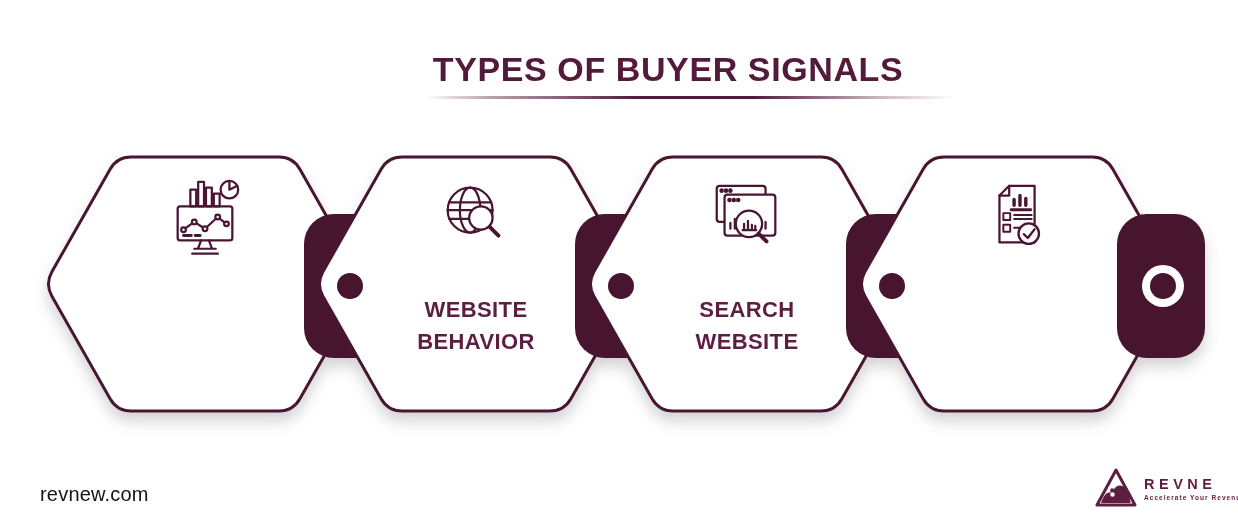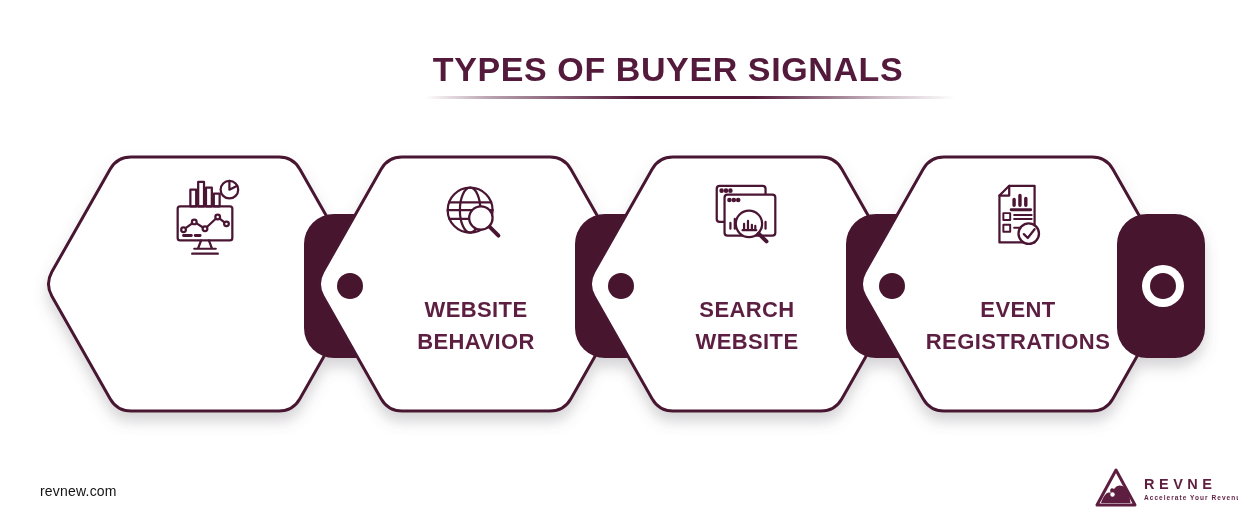--- a/index.html
+++ b/index.html
@@ -15,21 +15,21 @@
   .title-rule{position:absolute;left:425px;top:96px;width:530px;height:3px;z-index:3;
               background:linear-gradient(90deg,rgba(84,26,59,0) 0%,rgba(84,26,59,.4) 12%,
               #541a3b 40%,#541a3b 62%,rgba(84,26,59,.3) 86%,rgba(84,26,59,0) 100%);}
   .hex-content{position:absolute;top:168px;height:215px;width:280px;z-index:2;
                display:flex;flex-direction:column;align-items:center;}
   .icon-wrap{height:100px;flex:none;display:flex;align-items:center;justify-content:center;}
   .hex-label{flex:1;display:flex;flex-direction:column;justify-content:center;text-align:center;
              font-size:22px;font-weight:700;letter-spacing:.4px;line-height:32px;color:#5c1f42;}
   .hex-label span{display:block;}
   .ic{stroke:#4a1533;fill:none;stroke-width:2.3;stroke-linecap:round;stroke-linejoin:round;}
-  .footer-site{position:absolute;left:40px;top:483px;z-index:3;font-size:14px;color:#141414;letter-spacing:.2px;}
+  .footer-site{position:absolute;left:40px;top:483px;z-index:3;font-size:20px;color:#141414;letter-spacing:.2px;}
   .logo{position:absolute;left:1094px;top:467px;z-index:3;display:flex;align-items:center;gap:6px;}
   .logo-text{display:flex;flex-direction:column;}
   .logo-brand{font-size:14.5px;font-weight:700;letter-spacing:4.5px;color:#5e1e3f;line-height:16px;}
   .logo-tagline{font-size:6.5px;font-weight:700;letter-spacing:1.05px;color:#5e1e3f;white-space:nowrap;margin-top:2px;}
 </style>
 </head>
 <body>
 
 <div class="canvas">
 
@@ -149,25 +149,20 @@
           <path d="M37,33.5 H57" stroke-width="3"></path>
           <rect x="29" y="37" width="7" height="7" stroke-width="2"></rect>
           <path d="M40,39 H58 M40,43 H58" stroke-width="2"></path>
           <rect x="29" y="49" width="7" height="7" stroke-width="2"></rect>
           <path d="M40,52 H47" stroke-width="2"></path>
           <circle cx="55" cy="58" r="10.5" fill="#fff" stroke-width="2.4"></circle>
           <path d="M50,58.5 L54,62.5 L61,53.5"></path>
         </g>
       </svg>
     </div>
-    <div class="hex-label">
-      <span>EVENT</span>
-      <span>REGISTRATIONS</span>
-      <span></span>
-    </div>
   </div>
 
   <div class="footer-site">revnew.com</div>
 
   <div class="logo">
     <svg width="44" height="42" viewBox="0 0 44 42">
       <path d="M22,3 L41,38 L3,38 Z" fill="#ffffff" stroke="#5e1e3f" stroke-width="3" stroke-linejoin="round"></path>
       <path d="M7,36 C9.5,28.5 13,24 17,26 C15,23 17,20 20,22 C25,15 32,19.5 34.5,26 C35.5,29 36,32 36.5,36 Z" fill="#5e1e3f"></path>
       <circle cx="18.5" cy="27.5" r="2.2" fill="#ffffff"></circle>
     </svg>

